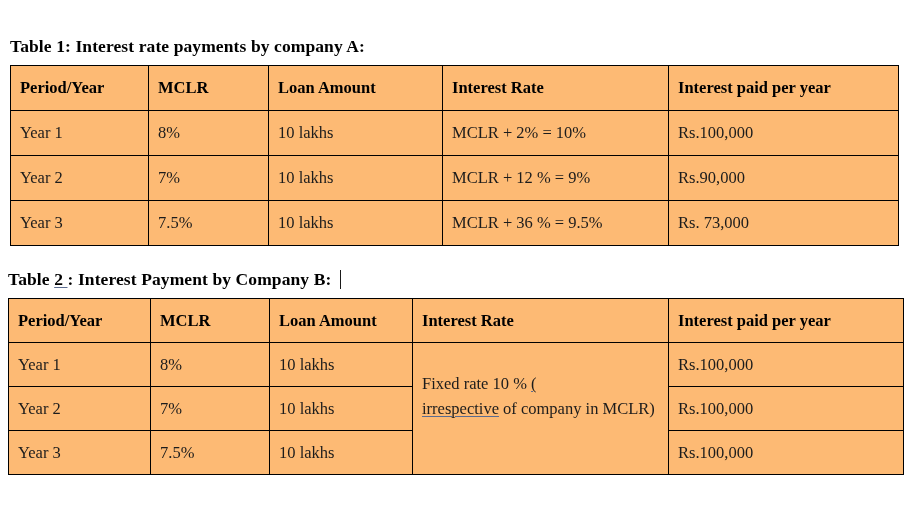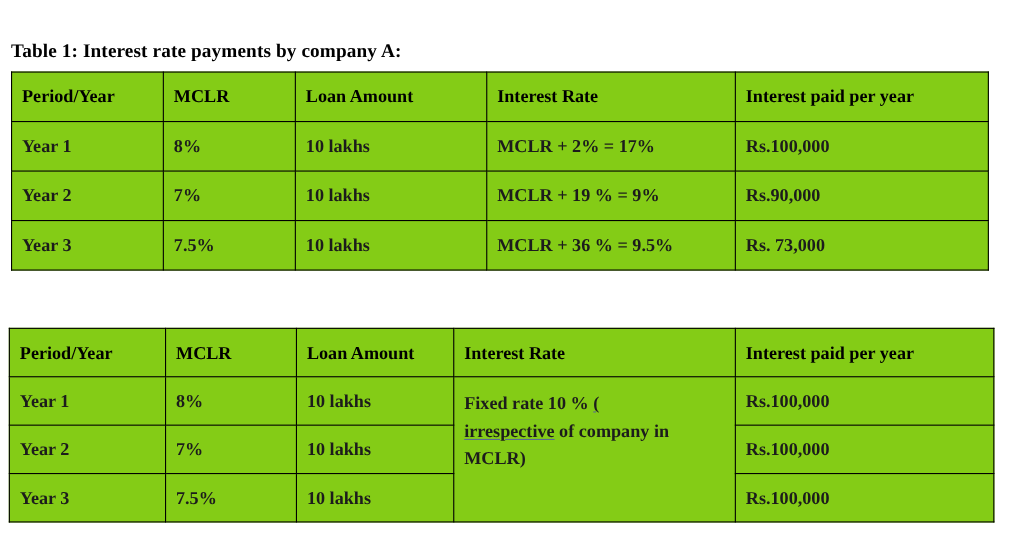--- a/index.html
+++ b/index.html
@@ -55,31 +55,31 @@
     background: #1a1a1a;
     vertical-align: -4px;
     margin-left: 9px;
   }
 
   
   table.doc-table {
     position: absolute;
     border-collapse: collapse;
     table-layout: fixed;
-    background: #84cc16;
+    background: #fdba74;
   }
   table.doc-table td,
   table.doc-table th {
     border: 1px solid #000000;
     padding: 0 0 0 9px;
     text-align: left;
     vertical-align: top;
     font-size: 16.5px;
     line-height: 20px;
-    font-weight: bold;
+    font-weight: normal;
     color: #1c1c1c;
     box-sizing: border-box;
   }
   table.doc-table th {
     font-weight: bold;
     color: #000000;
   }
 
   
   #table-1 {
@@ -93,21 +93,21 @@
   
   #table-2 {
     left: 8px;
     top: 298px;
     width: 895px;
   }
   #table-2 th { height: 44px; padding-top: 12px; }
   #table-2 td { height: 44px; padding-top: 12px; }
   #table-2 td.merged {
     vertical-align: top;
-    padding-top: 11px;
+    padding-top: 28px;
     padding-right: 6px;
     line-height: 25px;
   }
 </style>
 </head>
 <body>
 
 <div class="page">
 
   <div class="caption caption-1">
@@ -129,40 +129,43 @@
         <th>Loan Amount</th>
         <th>Interest Rate</th>
         <th>Interest paid per year</th>
       </tr>
     </thead>
     <tbody>
       <tr>
         <td>Year 1</td>
         <td>8%</td>
         <td>10 lakhs</td>
-        <td>MCLR + 2% = 17%</td>
+        <td>MCLR + 2% = 10%</td>
         <td>Rs.100,000</td>
       </tr>
       <tr>
         <td>Year 2</td>
         <td>7%</td>
         <td>10 lakhs</td>
-        <td>MCLR + 19 % = 9%</td>
+        <td>MCLR + 12 % = 9%</td>
         <td>Rs.90,000</td>
       </tr>
       <tr>
         <td>Year 3</td>
         <td>7.5%</td>
         <td>10 lakhs</td>
         <td>MCLR + 36 % = 9.5%</td>
         <td>Rs. 73,000</td>
       </tr>
     </tbody>
   </table>
 
+  <div class="caption caption-2">
+    <span>Table </span><span class="u-grammar">2 </span><span>: Interest Payment by Company B:</span><span class="caret"></span>
+  </div>
 
   <table class="doc-table" id="table-2">
     <colgroup>
       <col style="width:142px">
       <col style="width:119px">
       <col style="width:143px">
       <col style="width:256px">
       <col style="width:235px">
     </colgroup>
     <thead>

